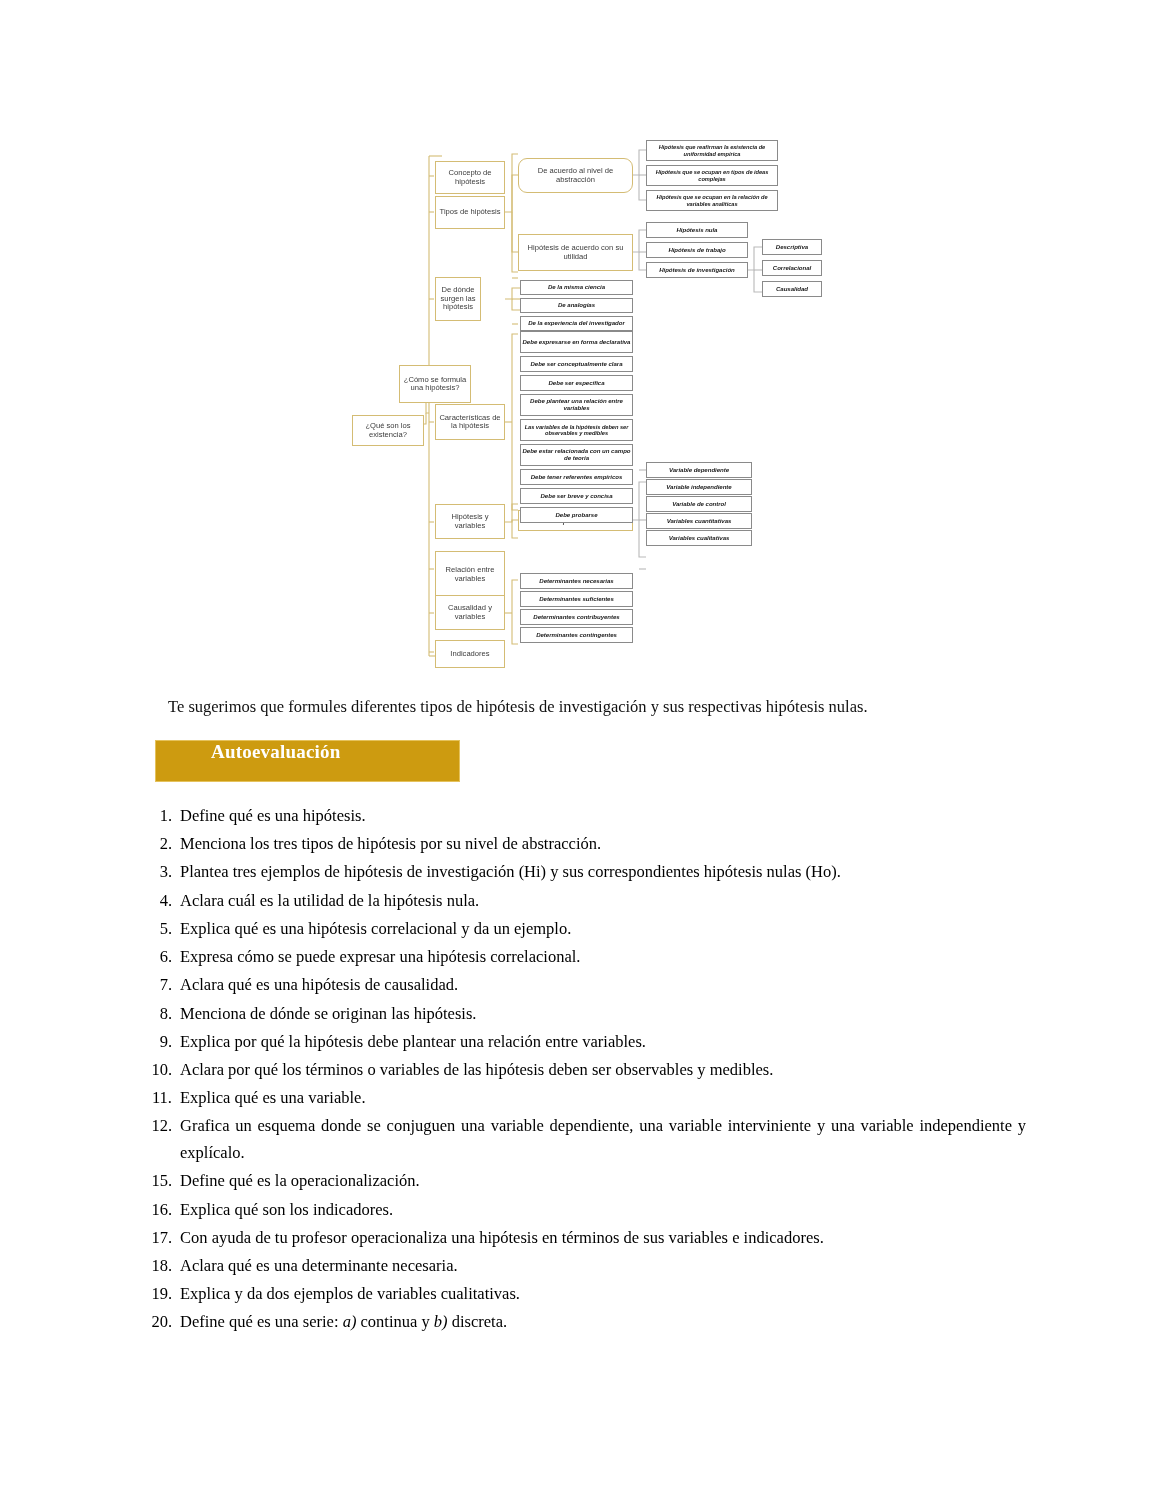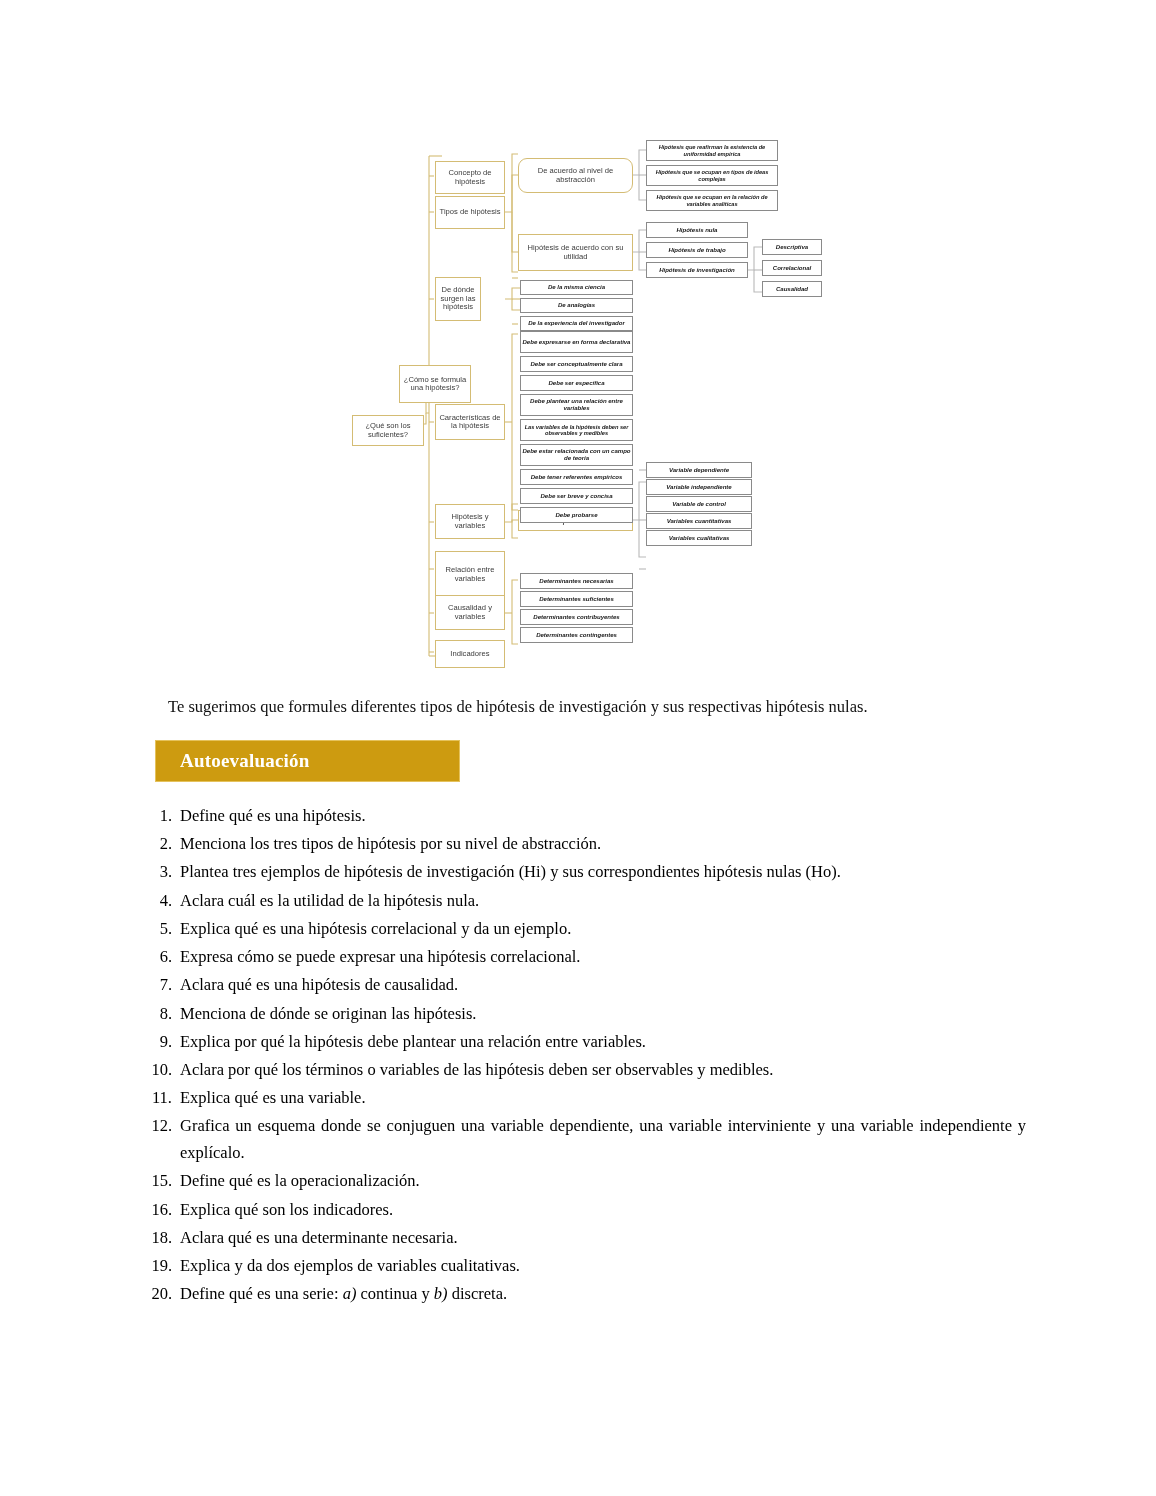--- a/index.html
+++ b/index.html
@@ -76,21 +76,21 @@
   #autoeval-banner {
     position: absolute;
     left: 155px;
     top: 740px;
     width: 305px;
     height: 42px;
     background: #cd9b10;
     border: 1px solid #e5c25c;
     box-sizing: border-box;
     display: flex;
-    align-items: center;
+    padding-left: 31px;
   }
   #autoeval-banner .banner-text {
     color: #ffffff;
     font-family: "Liberation Serif", serif;
     font-weight: bold;
     font-size: 19px;
     margin-left: 24px;
     letter-spacing: 0.2px;
   }
 
@@ -184,21 +184,21 @@
 
       <path d="M303 388 H309 V350 H316"></path>
       <path d="M309 388 H316"></path>
       <path d="M309 388 V425 H316"></path>
       <path d="M316 338 H309"></path>
       <path d="M316 437 H309"></path>
     </g>
   </svg>
 
   <div class="node n-gold" style="left:22px;top:233px;width:72px;height:38px;margin-left:47px;">¿Cómo se formula una hipótesis?</div>
-  <div class="node n-gold" style="left:22px;top:283px;width:72px;height:31px;">¿Qué son los suficientes?</div>
+  <div class="node n-gold" style="left:22px;top:283px;width:72px;height:31px;">¿Qué son los existencia?</div>
 
   <div class="node n-gold" style="left:105px;top:29px;width:70px;height:33px;">Concepto de hipótesis</div>
   <div class="node n-gold" style="left:105px;top:64px;width:70px;height:33px;">Tipos de hipótesis</div>
   <div class="node n-gold" style="left:105px;top:145px;width:46px;height:44px;">De dónde surgen las hipótesis</div>
   <div class="node n-gold" style="left:105px;top:272px;width:70px;height:36px;">Características de la hipótesis</div>
   <div class="node n-gold" style="left:105px;top:372px;width:70px;height:35px;">Hipótesis y variables</div>
   <div class="node n-gold" style="left:105px;top:419px;width:70px;height:47px;">Relación entre variables</div>
   <div class="node n-gold" style="left:105px;top:463px;width:70px;height:35px;">Causalidad y variables</div>
   <div class="node n-gold" style="left:105px;top:508px;width:70px;height:28px;">Indicadores</div>
 
@@ -303,20 +303,24 @@
   </li>
   <li>
     <span class="num">15.</span>
     <span class="txt">Define qué es la operacionalización.</span>
   </li>
   <li>
     <span class="num">16.</span>
     <span class="txt">Explica qué son los indicadores.</span>
   </li>
   <li>
+    <span class="num">17.</span>
+    <span class="txt">Con ayuda de tu profesor operacionaliza una hipótesis en términos de sus variables e indicadores.</span>
+  </li>
+  <li>
     <span class="num">18.</span>
     <span class="txt">Aclara qué es una determinante necesaria.</span>
   </li>
   <li>
     <span class="num">19.</span>
     <span class="txt">Explica y da dos ejemplos de variables cualitativas.</span>
   </li>
   <li>
     <span class="num">20.</span>
     <span class="txt">Define qué es una serie: <span class="it">a)</span> continua y <span class="it">b)</span> discreta.</span>

